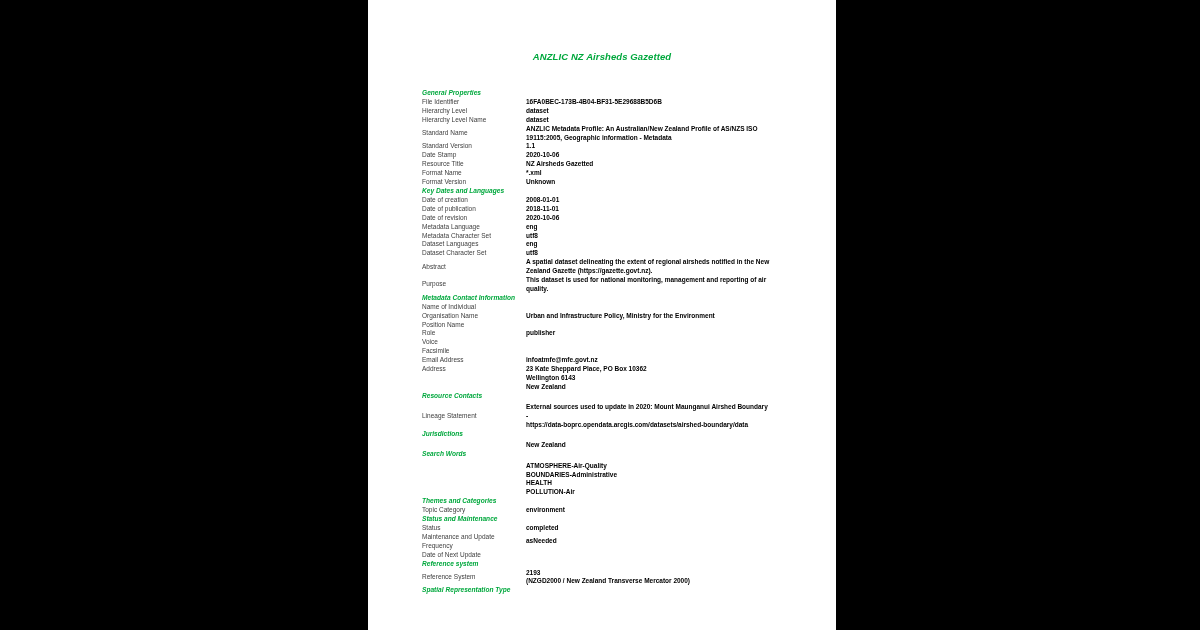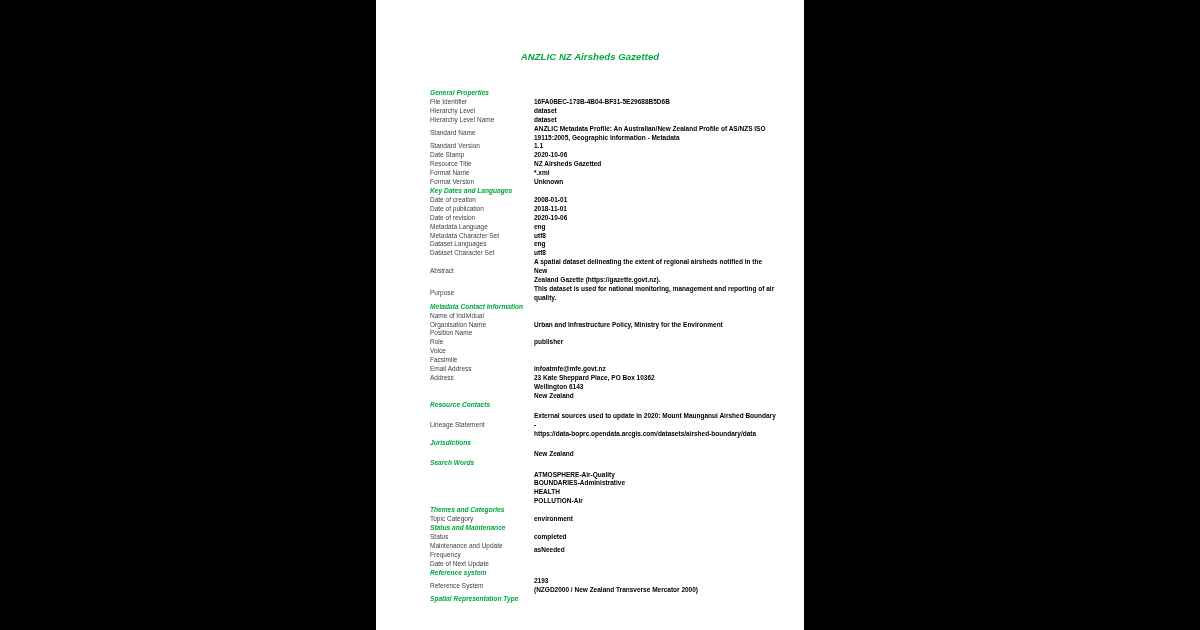--- a/index.html
+++ b/index.html
@@ -2,21 +2,21 @@
 <html><head>
 <meta charset="utf-8">
 <style>
   :root{ --green:#00a83d; }
   html,body{margin:0;padding:0;}
   body{
     width:1200px;height:630px;background:#000;overflow:hidden;position:relative;
     font-family:"Liberation Sans", sans-serif;
   }
   .page{
-    position:absolute;left:376px;top:0;width:428px;height:630px;background:#ffffff;
+    position:absolute;left:368px;top:0;width:468px;height:630px;background:#ffffff;
   }
   .doc-title{
     margin:51px 0 0 0;text-align:center;
     font-size:9.5px;font-weight:bold;font-style:italic;color:var(--green);
     line-height:12px;letter-spacing:0.1px;
   }
   .doc{
     margin:26px 28px 0 54px;
   }
   .heading{

